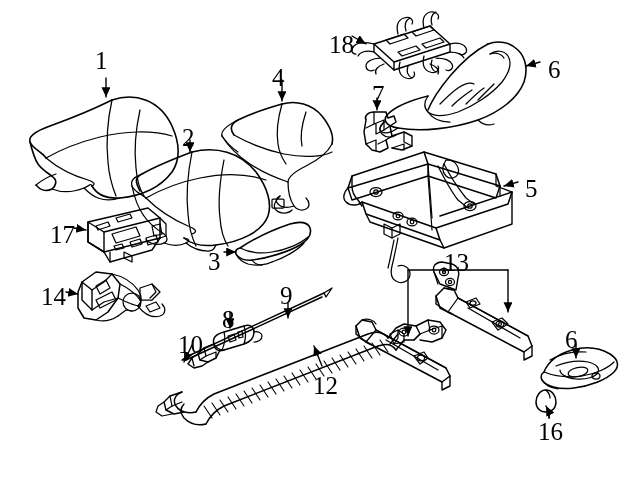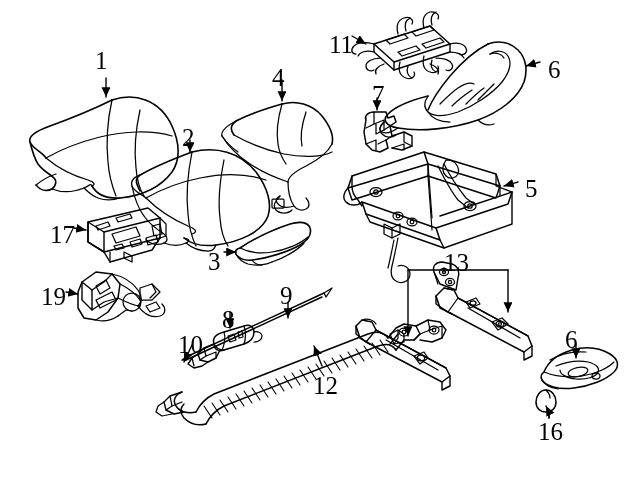--- a/index.html
+++ b/index.html
@@ -416,20 +416,20 @@
 <div class="lbl" style="left:182px;top:125px;">2</div>
 <div class="lbl" style="left:208px;top:249px;">3</div>
 <div class="lbl" style="left:272px;top:65px;">4</div>
 <div class="lbl" style="left:525px;top:176px;">5</div>
 <div class="lbl" style="left:548px;top:57px;">6</div>
 <div class="lbl" style="left:372px;top:82px;">7</div>
 <div class="lbl" style="left:222px;top:307px;">8</div>
 <div class="lbl" style="left:280px;top:283px;">9</div>
 <div class="lbl" style="left:178px;top:332px;">10</div>
 <div class="lbl" style="left:313px;top:373px;">12</div>
-<div class="lbl" style="left:329px;top:32px;">11</div>
+<div class="lbl" style="left:329px;top:32px;">18</div>
 <div class="lbl" style="left:444px;top:250px;text-align:right;">13</div>
-<div class="lbl" style="left:41px;top:284px;">19</div>
+<div class="lbl" style="left:41px;top:284px;">14</div>
 <div class="lbl" style="left:565px;top:327px;">6</div>
 <div class="lbl" style="left:538px;top:419px;">16</div>
 <div class="lbl" style="left:50px;top:222px;">17</div>
 
 </div>
 
 </body></html>

